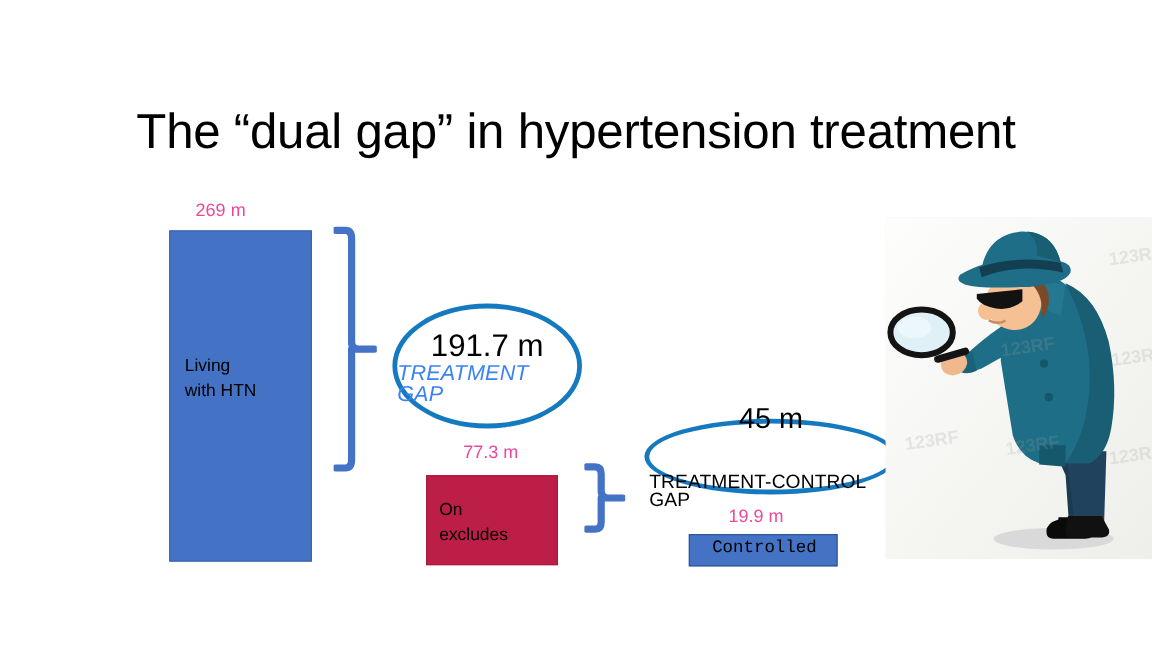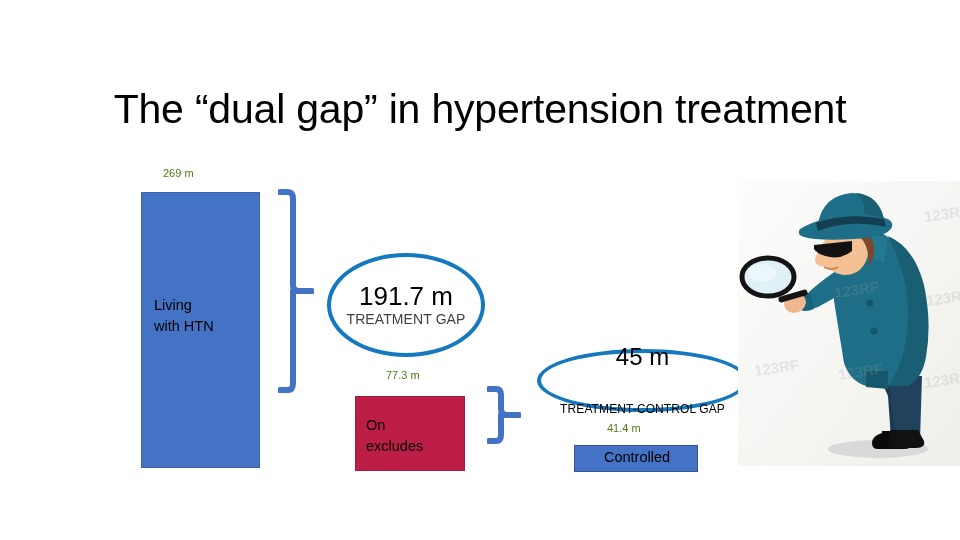--- a/index.html
+++ b/index.html
@@ -77,36 +77,37 @@
     line-height: 21px;
     white-space: pre-line;
   }
   .bar-controlled {
     left: 574px;
     top: 429px;
     width: 124px;
     height: 27px;
     background: #4472C4;
     border: 1px solid #2f5597;
+    font-family: Liberation Mono, monospace;
   }
   .bar-controlled .bar-label {
     position: absolute;
     left: 0;
     top: 3px;
     width: 124px;
     text-align: center;
     font-size: 14.5px;
     color: #000000;
   }
 
   
   .value-label {
     position: absolute;
-    font-size: 11px;
-    color: #4d7c0f;
+    font-size: 15px;
+    color: #ec4899;
     white-space: nowrap;
   }
   .lbl-269 { left: 163px; top: 151px; }
   .lbl-773 { left: 386px; top: 353px; }
   .lbl-323 { left: 607px; top: 406px; }
 
   
   .brace {
     position: absolute;
   }
@@ -131,39 +132,40 @@
     width: 158px;
     height: 104px;
   }
   .ellipse-1 .big-num {
     font-size: 26px;
     color: #000000;
     line-height: 28px;
     margin-bottom: 1px;
   }
   .ellipse-1 .sub-label {
-    font-size: 14px;
-    color: #404040;
+    font-size: 18px;
+    color: #3b82f6;
     line-height: 17px;
     letter-spacing: 0.1px;
+    font-style: italic;
   }
   .ellipse-2 {
     left: 537px;
     top: 333px;
     width: 211px;
     height: 63px;
     gap: 32px;
   }
   .ellipse-2 .big-num {
     font-size: 24px;
     color: #000000;
     line-height: 26px;
   }
   .ellipse-2 .sub-label {
-    font-size: 12px;
+    font-size: 16px;
     color: #000000;
     line-height: 15px;
     letter-spacing: 0.1px;
   }
 
   
   .footnote {
     position: absolute;
     left: 655px;
     top: 468px;
@@ -234,21 +236,21 @@
     <svg width="34" height="60" viewBox="0 0 34 60" xmlns="http://www.w3.org/2000/svg">
       <path d="M2,4 L9,4 Q14,4 14,10 L14,24 Q14,30 20,30 L32,30 Q20,30 14,30 Q14,30 14,36 L14,50 Q14,56 9,56 L2,56" fill="none" stroke="#4472C4" stroke-width="6" stroke-linecap="round" stroke-linejoin="round"></path>
     </svg>
   </div>
 
   <div class="ellipse ellipse-2">
     <div class="big-num">45 m</div>
     <div class="sub-label">TREATMENT-CONTROL GAP</div>
   </div>
 
-  <div class="value-label lbl-323">41.4 m</div>
+  <div class="value-label lbl-323">19.9 m</div>
   <div class="bar bar-controlled">
     <div class="bar-label">Controlled</div>
   </div>
 
 
   <div class="photo">
     <svg width="222" height="285" viewBox="0 0 222 285" xmlns="http://www.w3.org/2000/svg">
       <defs>
         <linearGradient id="bgGrad" x1="0" y1="0" x2="1" y2="1">
           <stop offset="0%" stop-color="#fdfdfc"></stop>

